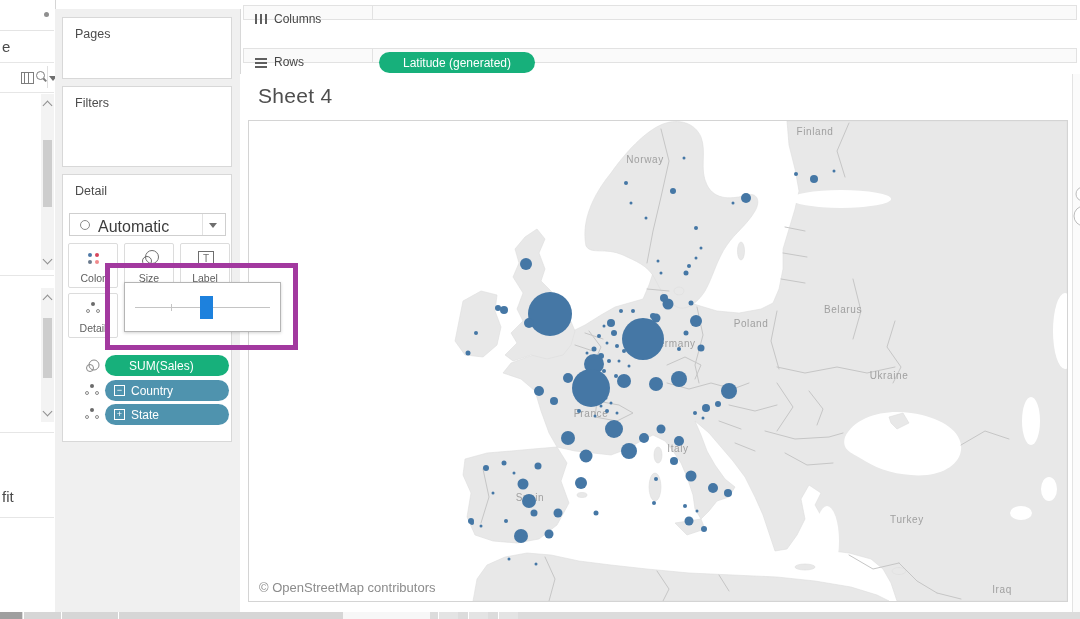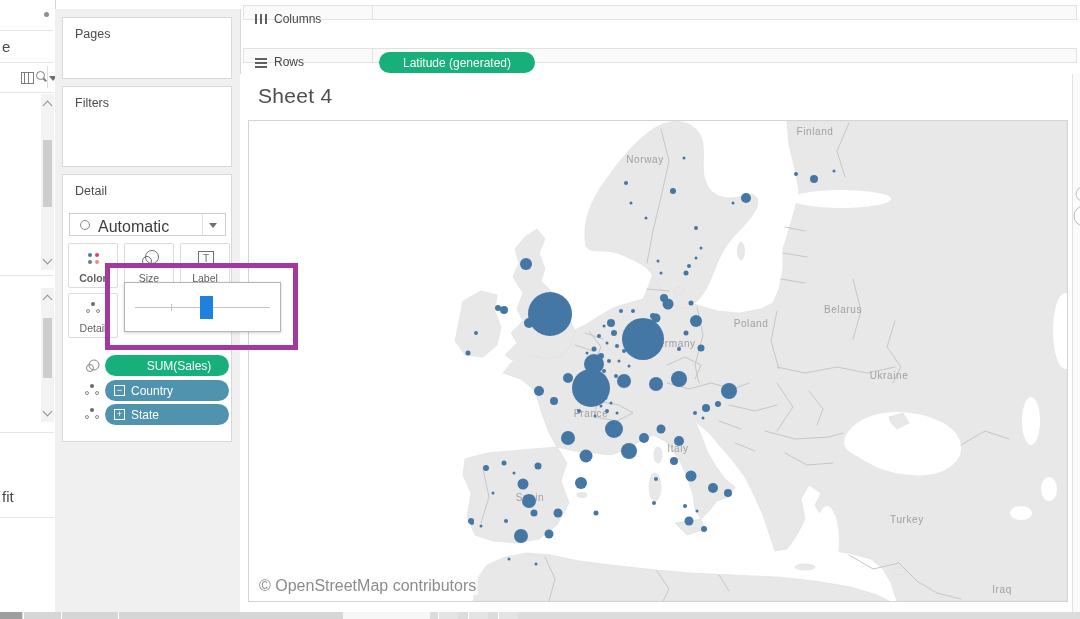--- a/index.html
+++ b/index.html
@@ -41,21 +41,21 @@
   .mark-btn{position:absolute;width:50px;height:45px;border:1px solid #dcdcdc;background:#fff;border-radius:2px;box-sizing:border-box;}
   .mark-btn .btn-label{position:absolute;bottom:3px;width:100%;text-align:center;font-size:10.5px;color:#5f5f5f;}
   .dot{position:absolute;width:4px;height:4px;border-radius:50%;}
   .odot{position:absolute;width:4px;height:4px;border-radius:50%;border:1px solid #8a8a8a;box-sizing:border-box;}
   #label-icon-box{position:absolute;left:17px;top:7px;width:14px;height:14px;border:1px solid #6e6e6e;
     font-size:10px;color:#6e6e6e;text-align:center;line-height:13px;}
   
   .pill-row-icon{position:absolute;left:21px;width:16px;height:14px;}
   .pill{position:absolute;left:42px;width:124px;height:21px;border-radius:11px;
     color:#fff;font-size:12px;display:flex;align-items:center;box-sizing:border-box;}
-  .pill.green{background:var(--pill_green,#17b07b);justify-content:center;padding-left:24px;}
+  .pill.green{background:var(--pill_green,#17b07b);padding-left:24px;}
   .pill.blue{background:var(--pill_blue,#4f93ae);padding-left:9px;}
   .pill .box{width:9px;height:9px;border:1px solid #fff;font-size:9px;line-height:8px;text-align:center;
     margin-right:6px;color:#fff;flex:0 0 auto;}
   .pill .box:empty{display:none;}
   
   .shelf{position:absolute;left:243px;width:834px;height:15px;background:#fafafa;border:1px solid #e2e2e2;box-sizing:border-box;}
   .shelf-head{position:absolute;left:0;top:0;width:128px;height:100%;border-right:1px solid #e2e2e2;}
   .shelf-label{position:absolute;left:30px;top:6px;font-size:12px;color:#464646;}
   .cols-icon{position:absolute;left:11px;top:8px;width:12px;height:10px;
     background:linear-gradient(90deg,#5f5f5f 0 2px,transparent 2px 5px,#5f5f5f 5px 7px,transparent 7px 10px,#5f5f5f 10px 12px);}
@@ -66,21 +66,21 @@
   
   #worksheet{left:240px;top:74px;width:840px;height:538px;background:#fff;}
   #sheet-title{left:18px;top:10px;font-size:21px;font-weight:300;color:#4e4e4e;letter-spacing:.3px;}
   #map-panel{left:8px;top:46px;width:818px;height:480px;border:1px solid #d4d4d4;background:#fff;overflow:hidden;box-sizing:content-box;}
   #map-svg{display:block;}
   .land{fill:#e8e8e8;stroke:#dedede;stroke-width:.6;}
   .sea{fill:#ffffff;stroke:none;}
   .cborder{fill:none;stroke:#c6c6c6;stroke-width:1;stroke-linejoin:round;stroke-linecap:round;}
   .map-label{fill:#a0a0a0;font-size:10px;letter-spacing:.6px;text-anchor:middle;font-family:"Liberation Sans",sans-serif;}
   #map-bubbles circle{fill:var(--bubble,#4577a5);}
-  #attribution{left:8px;bottom:6px;font-size:16px;color:#8c8c8c;background:rgba(255,255,255,.7);padding:0 2px;margin-top:13px;}
+  #attribution{left:8px;bottom:6px;font-size:13px;color:#8c8c8c;background:rgba(255,255,255,.7);padding:0 2px;margin-top:13px;}
   
   #legend-strip{left:1072px;top:74px;width:8px;height:538px;background:#fbfbfb;border-left:1px solid #e3e3e3;overflow:hidden;}
   
   #size-popup{left:124px;top:282px;width:157px;height:50px;background:#fff;border:1px solid #b5b5b5;
     box-shadow:0 1px 3px rgba(0,0,0,.18);z-index:55;box-sizing:border-box;}
   #slider-track{position:absolute;left:10px;right:10px;top:24px;height:1px;background:#c4c4c4;}
   #slider-tick{position:absolute;top:21px;width:1px;height:7px;background:#c4c4c4;}
   #slider-handle{position:absolute;top:13px;width:13px;height:23px;background:var(--slider_handle,#1d81dd);}
   #purple-rect{left:105px;top:263px;width:193px;height:87px;border:5px solid var(--annotation,#a2399f);z-index:60;box-sizing:border-box;}
   
@@ -129,21 +129,21 @@
     <div class="card-label">Detail</div>
 
     <div id="marks-dropdown">
       <div id="mark-circle-glyph"></div>
       <div class="dd-text">Automatic</div>
       <div id="dd-caret-cell">
           <div class="caret"></div>
         </div>
     </div>
 
-    <div class="mark-btn" style="left:5px;top:68px;font-weight:bold;">
+    <div class="mark-btn" style="left:5px;top:68px;">
       <div>
         <span class="dot" style="left:19px;top:9px;background:#4e79a7;"></span>
         <span class="dot" style="left:26px;top:9px;background:#d7465c;"></span>
         <span class="dot" style="left:19px;top:16px;background:#6b7b8e;"></span>
         <span class="dot" style="left:26px;top:16px;background:#f08a8c;"></span>
       </div>
       <div class="btn-label">Color</div>
     </div>
     <div class="mark-btn" style="left:61px;top:68px;">
       <svg width="50" height="26">

